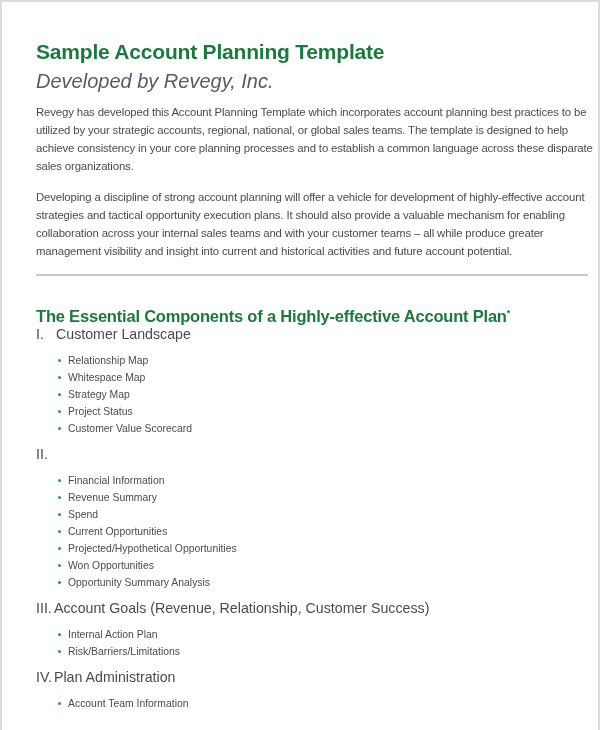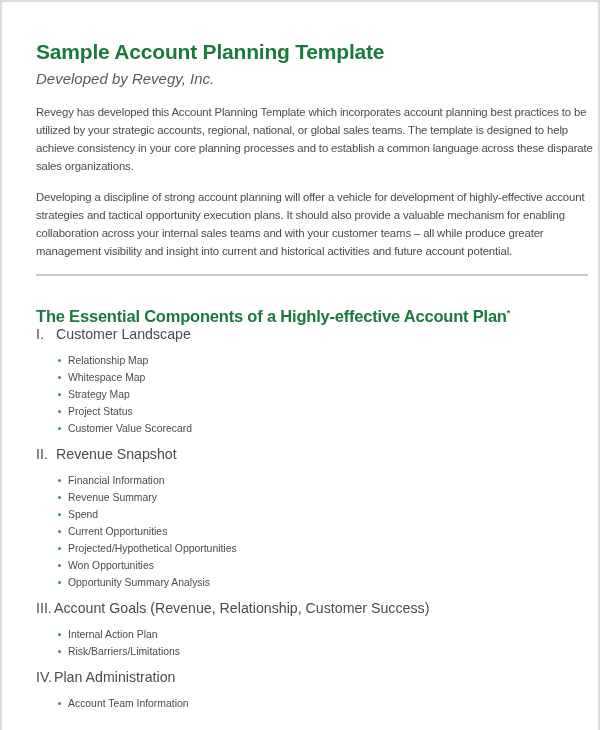--- a/index.html
+++ b/index.html
@@ -18,21 +18,21 @@
       background: #fff;
       padding-left: 18px;
     }
     .title {
       position: absolute; left: 34px; top: 38px;
       font-size: 21px; font-weight: bold; color: #1a7a3e;
       letter-spacing: -0.2px; white-space: nowrap;
     }
     .subtitle {
       position: absolute; left: 34px; top: 68px;
-      font-size: 15px; font-style: italic; color: #555a66;
+      font-size: 20px; font-style: italic; color: #555a66;
       white-space: nowrap;
     }
     .para {
       position: absolute; left: 34px; width: 560px;
       font-size: 11.4px; line-height: 18px; color: #4a4a52;
       letter-spacing: -0.15px;
     }
     .para1 { top: 101px; }
     .para2 { top: 186px; }
     .divider {
@@ -104,21 +104,20 @@
         <li class="item">
             <span class="bullet"></span>
             <span>Customer Value Scorecard</span>
           </li>
       </ul>
     </div>
 
     <div class="group">
       <div class="group-head">
         <span class="numeral">II.</span>
-        <span>Revenue Snapshot</span>
       </div>
       <ul class="items">
         <li class="item">
             <span class="bullet"></span>
             <span>Financial Information</span>
           </li>
         <li class="item">
             <span class="bullet"></span>
             <span>Revenue Summary</span>
           </li>

